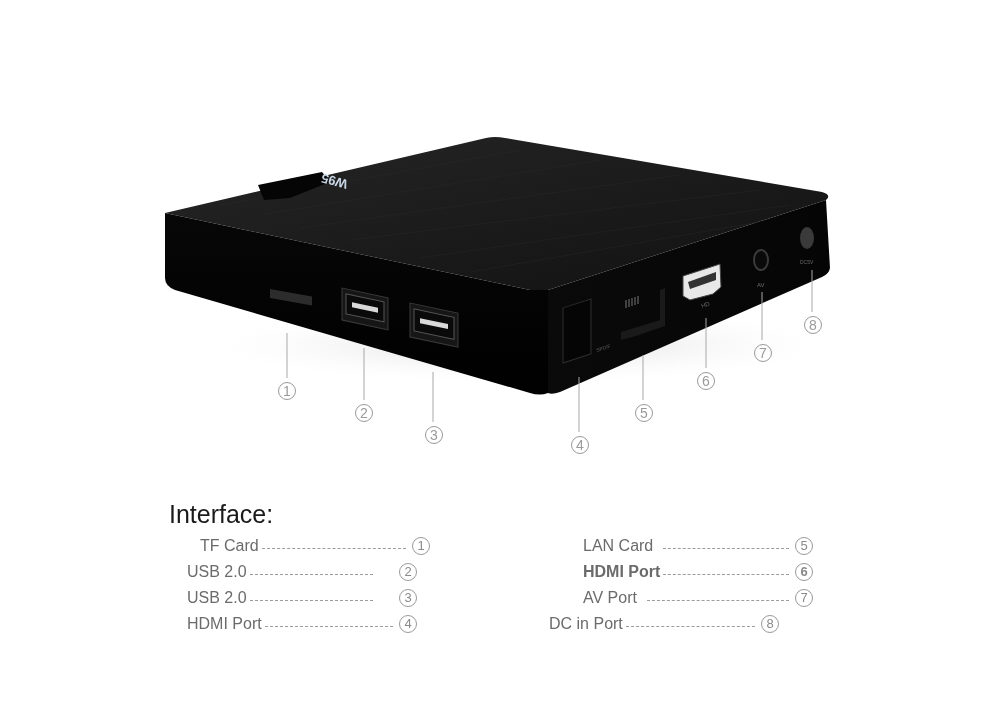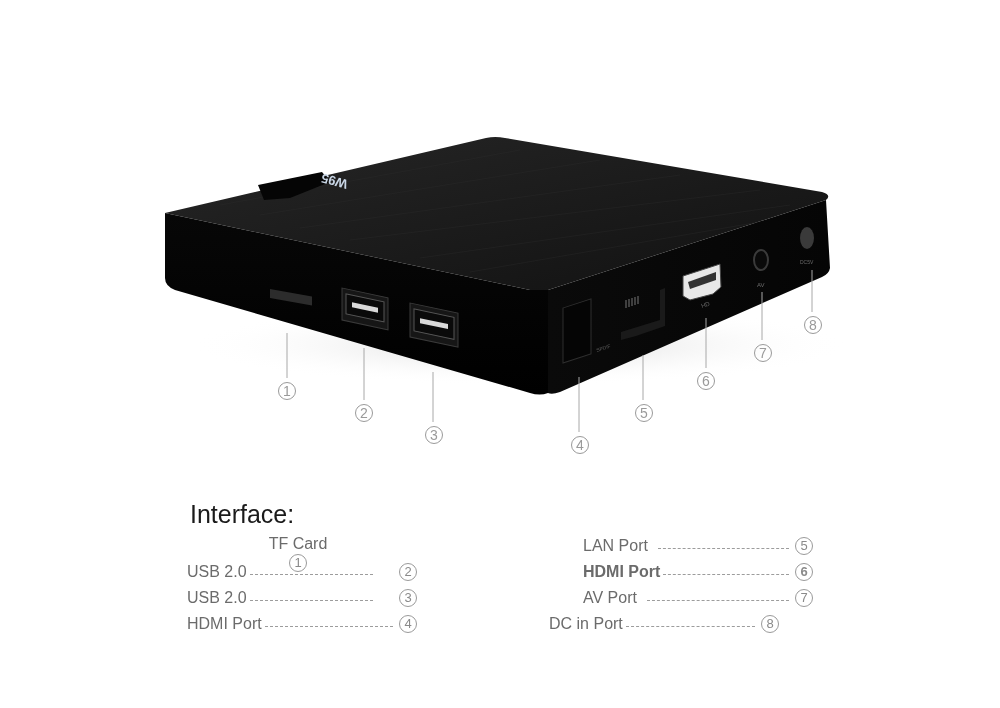--- a/index.html
+++ b/index.html
@@ -1,19 +1,19 @@
 <!DOCTYPE html>
 <html><head>
 <meta charset="utf-8">
 <style>
   html, body { margin:0; padding:0; background:#ffffff; }
   body { width:1000px; height:708px; position:relative; overflow:hidden; font-family:"Liberation Sans", sans-serif; }
   .product { position:absolute; left:0; top:0; width:1000px; height:470px; }
   .callout-num { position:absolute; font-size:14px; color:#9a9a9a; width:18px; height:18px; line-height:16px; text-align:center; border:1px solid #9a9a9a; border-radius:50%; box-sizing:border-box; font-family:"Liberation Sans", sans-serif; }
-  .title { position:absolute; left:190px; top:500px; font-size:25px; color:#1a1a1a; }
+  .title { position:absolute; left:169px; top:500px; font-size:25px; color:#1a1a1a; }
   .legend-row { position:absolute; height:22px; display:flex; align-items:center; }
   .legend-label { font-size:16px; color:#6b6b6b; white-space:nowrap; }
   .leader { flex:1; border-bottom:1px dashed #9c9c9c; margin:0 6px 0 3px; height:0; position:relative; top:2px; }
   .legend-num { width:18px; height:18px; border:1px solid #9a9a9a; border-radius:50%; box-sizing:border-box; font-size:13px; line-height:16px; text-align:center; color:#8a8a8a; flex:none; }
 </style>
 </head>
 <body>
 
 <svg class="product" viewBox="0 0 1000 470" width="1000" height="470">
   <defs>
@@ -112,21 +112,21 @@
     <div class="callout-num" style="left: 571px; top: 436px;">4</div>
     <div class="callout-num" style="left: 635px; top: 404px;">5</div>
     <div class="callout-num" style="left: 697px; top: 372px;">6</div>
     <div class="callout-num" style="left: 754px; top: 344px;">7</div>
     <div class="callout-num" style="left: 804px; top: 316px;">8</div>
   </div>
 
 <div class="title">Interface:</div>
 
 <div>
-  <div class="legend-row" style="left:183px;top:535px;width:230px;flex-direction:column;">
+  <div class="legend-row" style="left:200px;top:535px;width:230px;">
     <span class="legend-label">TF Card</span>
       <span class="leader"></span>
       <span class="legend-num">1</span>
   </div>
   <div class="legend-row" style="left:187px;top:561px;width:230px;">
     <span class="legend-label">USB 2.0</span>
       <span class="leader" style="margin-right:26px"></span>
       <span class="legend-num">2</span>
   </div>
   <div class="legend-row" style="left:187px;top:587px;width:230px;">
@@ -136,21 +136,21 @@
   </div>
   <div class="legend-row" style="left:187px;top:613px;width:230px;">
     <span class="legend-label">HDMI Port</span>
       <span class="leader"></span>
       <span class="legend-num">4</span>
   </div>
 </div>
 
 <div>
   <div class="legend-row" style="left:583px;top:535px;width:230px;">
-    <span class="legend-label">LAN Port</span>
+    <span class="legend-label">LAN Card</span>
       <span class="leader" style="margin-left:10px"></span>
       <span class="legend-num">5</span>
   </div>
   <div class="legend-row" style="left:583px;top:561px;width:230px;font-weight:bold;">
     <span class="legend-label">HDMI Port</span>
       <span class="leader"></span>
       <span class="legend-num">6</span>
   </div>
   <div class="legend-row" style="left:583px;top:587px;width:230px;">
     <span class="legend-label">AV Port</span>

